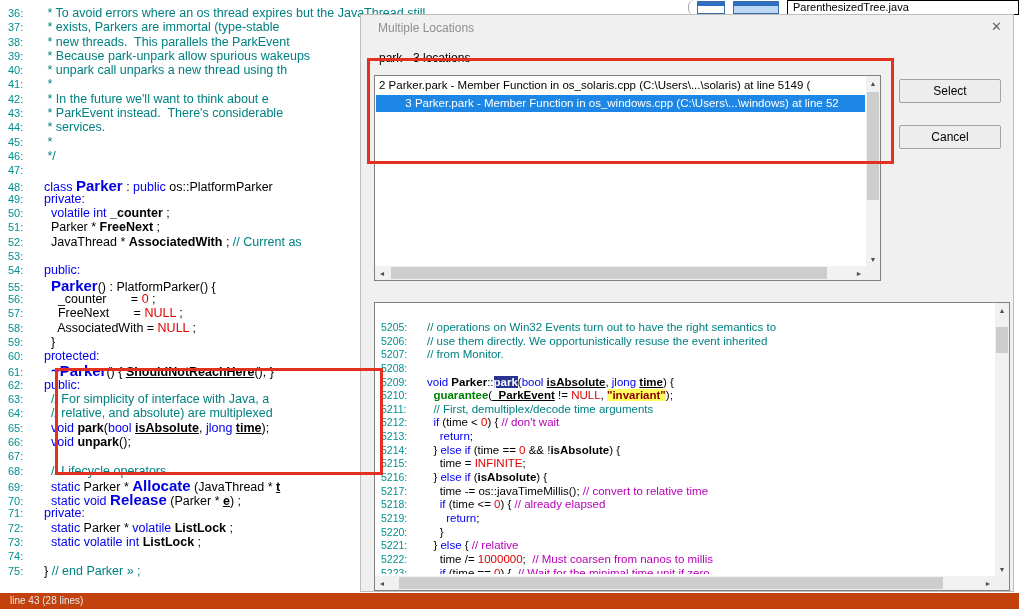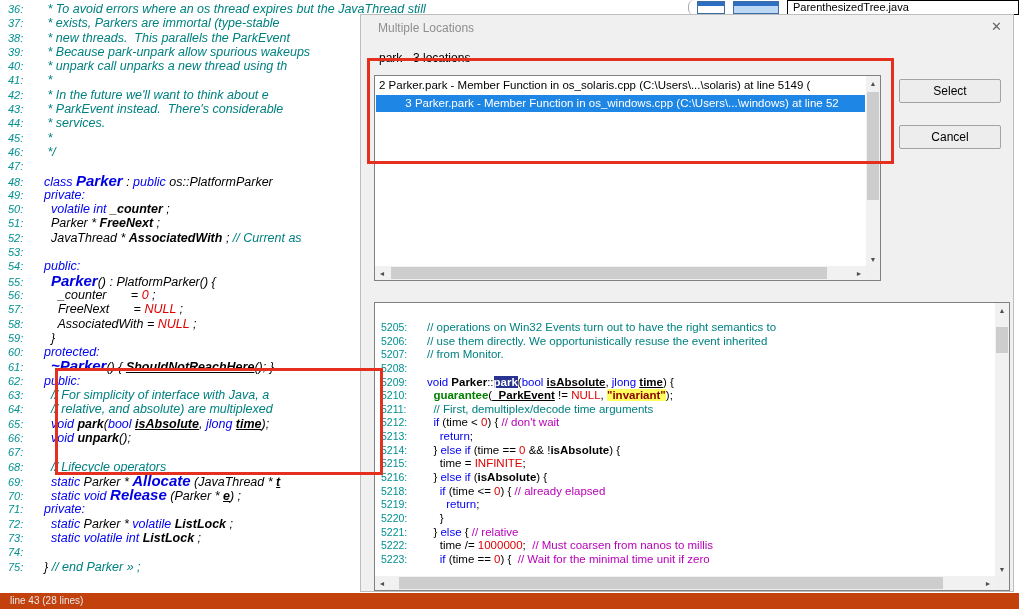--- a/index.html
+++ b/index.html
@@ -2,21 +2,21 @@
 <html><head>
 <meta charset="utf-8">
 <style>
   html,body{margin:0;padding:0;background:#d8d8d8;}
   .screen{position:relative;width:1019px;height:609px;background:#ffffff;overflow:hidden;
           font-family:"Liberation Sans",sans-serif;}
 
   
   .editor{position:absolute;inset:0;background:#fff;padding-top:2px;z-index:1;}
   .crow{white-space:pre;}
-  #editor-code .crow{height:14.3px;line-height:14px;font-size:12.5px;font-style:italic;}
+  #editor-code .crow{height:14.3px;line-height:23px;font-size:12.5px;}
   .ln{display:inline-block;color:#009090;vertical-align:baseline;}
   #editor-code .ln{width:36px;padding-left:8px;font-size:11px;}
   .preview-code .crow{height:13.65px;line-height:13.65px;font-size:11.5px;}
   .preview-code .ln{width:46px;padding-left:4px;font-size:10.5px;}
 
   
   .tk-p{color:#000;}
   .tk-c{color:#008080;}
   .tk-m{color:#b800b8;}
   .tk-k{color:#0000f0;}
@@ -182,20 +182,21 @@
           <div class="crow"><span class="ln">5207:</span><span class="tk-c">// from Monitor.</span></div>
           <div class="crow"><span class="ln">5208:</span></div>
           <div class="crow"><span class="ln">5209:</span><span class="tk-k">void</span><span class="tk-p"> </span><span class="tk-b">Parker</span><span class="tk-p">::</span><span class="tk-sel">park</span><span class="tk-p">(</span><span class="tk-k">bool</span><span class="tk-p"> </span><span class="tk-bu">isAbsolute</span><span class="tk-p">, </span><span class="tk-k">jlong</span><span class="tk-p"> </span><span class="tk-bu">time</span><span class="tk-p">) {</span></div>
           <div class="crow"><span class="ln">5210:</span><span class="tk-p">  </span><span class="tk-g">guarantee</span><span class="tk-p">(</span><span class="tk-bu">_ParkEvent</span><span class="tk-p"> != </span><span class="tk-r">NULL</span><span class="tk-p">, </span><span class="tk-y">"invariant"</span><span class="tk-p">);</span></div>
           <div class="crow"><span class="ln">5211:</span><span class="tk-p">  </span><span class="tk-c">// First, demultiplex/decode time arguments</span></div>
           <div class="crow"><span class="ln">5212:</span><span class="tk-p">  </span><span class="tk-k">if</span><span class="tk-p"> (time &lt; </span><span class="tk-r">0</span><span class="tk-p">) { </span><span class="tk-m">// don't wait</span></div>
           <div class="crow"><span class="ln">5213:</span><span class="tk-p">    </span><span class="tk-k">return</span><span class="tk-p">;</span></div>
           <div class="crow"><span class="ln">5214:</span><span class="tk-p">  } </span><span class="tk-k">else</span><span class="tk-p"> </span><span class="tk-k">if</span><span class="tk-p"> (time == </span><span class="tk-r">0</span><span class="tk-p"> &amp;&amp; !</span><span class="tk-b">isAbsolute</span><span class="tk-p">) {</span></div>
           <div class="crow"><span class="ln">5215:</span><span class="tk-p">    time = </span><span class="tk-r">INFINITE</span><span class="tk-p">;</span></div>
           <div class="crow"><span class="ln">5216:</span><span class="tk-p">  } </span><span class="tk-k">else</span><span class="tk-p"> </span><span class="tk-k">if</span><span class="tk-p"> (</span><span class="tk-b">isAbsolute</span><span class="tk-p">) {</span></div>
+          <div class="crow"><span class="ln">5217:</span><span class="tk-p">    time -= os::javaTimeMillis(); </span><span class="tk-m">// convert to relative time</span></div>
           <div class="crow"><span class="ln">5218:</span><span class="tk-p">    </span><span class="tk-k">if</span><span class="tk-p"> (time &lt;= </span><span class="tk-r">0</span><span class="tk-p">) { </span><span class="tk-m">// already elapsed</span></div>
           <div class="crow"><span class="ln">5219:</span><span class="tk-p">      </span><span class="tk-k">return</span><span class="tk-p">;</span></div>
           <div class="crow"><span class="ln">5220:</span><span class="tk-p">    }</span></div>
           <div class="crow"><span class="ln">5221:</span><span class="tk-p">  } </span><span class="tk-k">else</span><span class="tk-p"> { </span><span class="tk-m">// relative</span></div>
           <div class="crow"><span class="ln">5222:</span><span class="tk-p">    time /= </span><span class="tk-r">1000000</span><span class="tk-p">;  </span><span class="tk-m">// Must coarsen from nanos to millis</span></div>
           <div class="crow"><span class="ln">5223:</span><span class="tk-p">    </span><span class="tk-k">if</span><span class="tk-p"> (time == </span><span class="tk-r">0</span><span class="tk-p">) {  </span><span class="tk-m">// Wait for the minimal time unit if zero</span></div>
         </div>
       <div class="sb sb-v prev-vsb">
         <span class="sb-btn">▲</span>
         <span class="sb-track">

